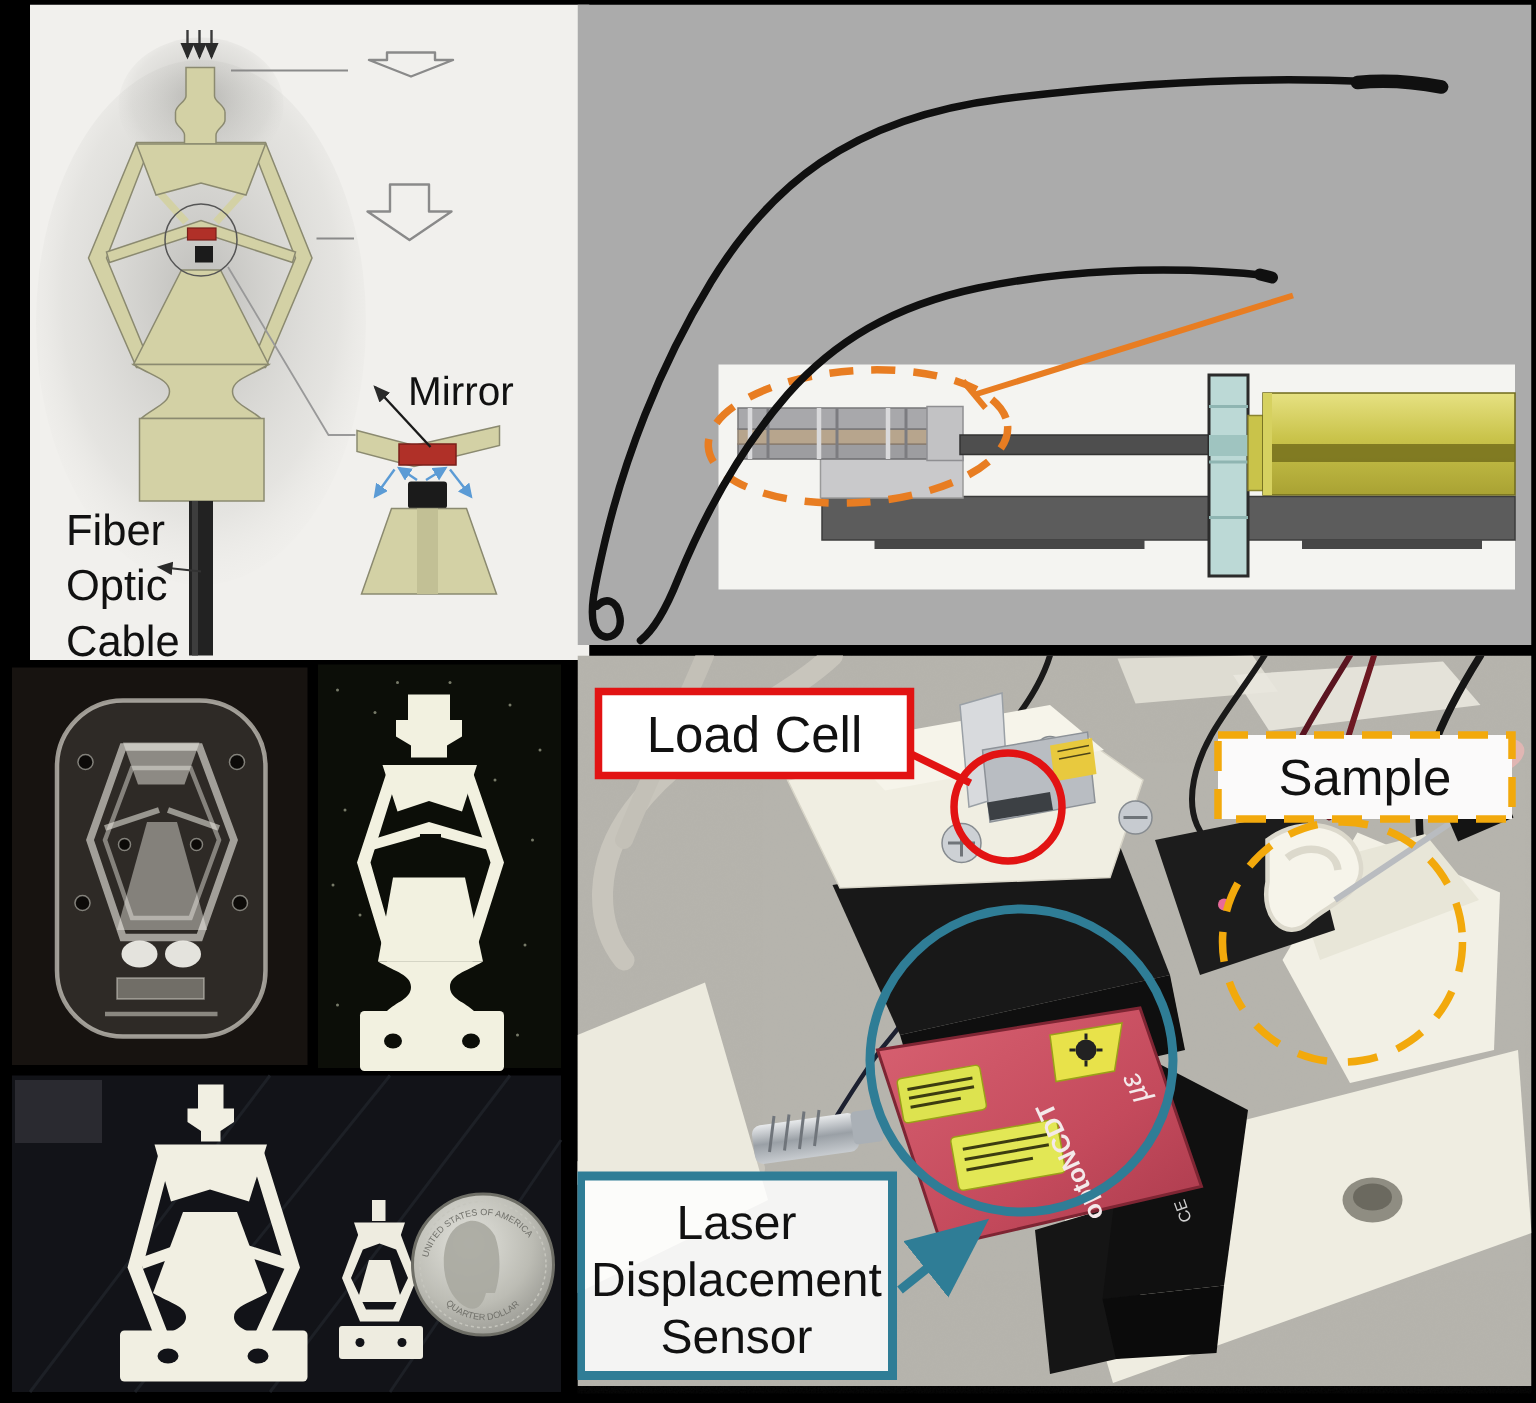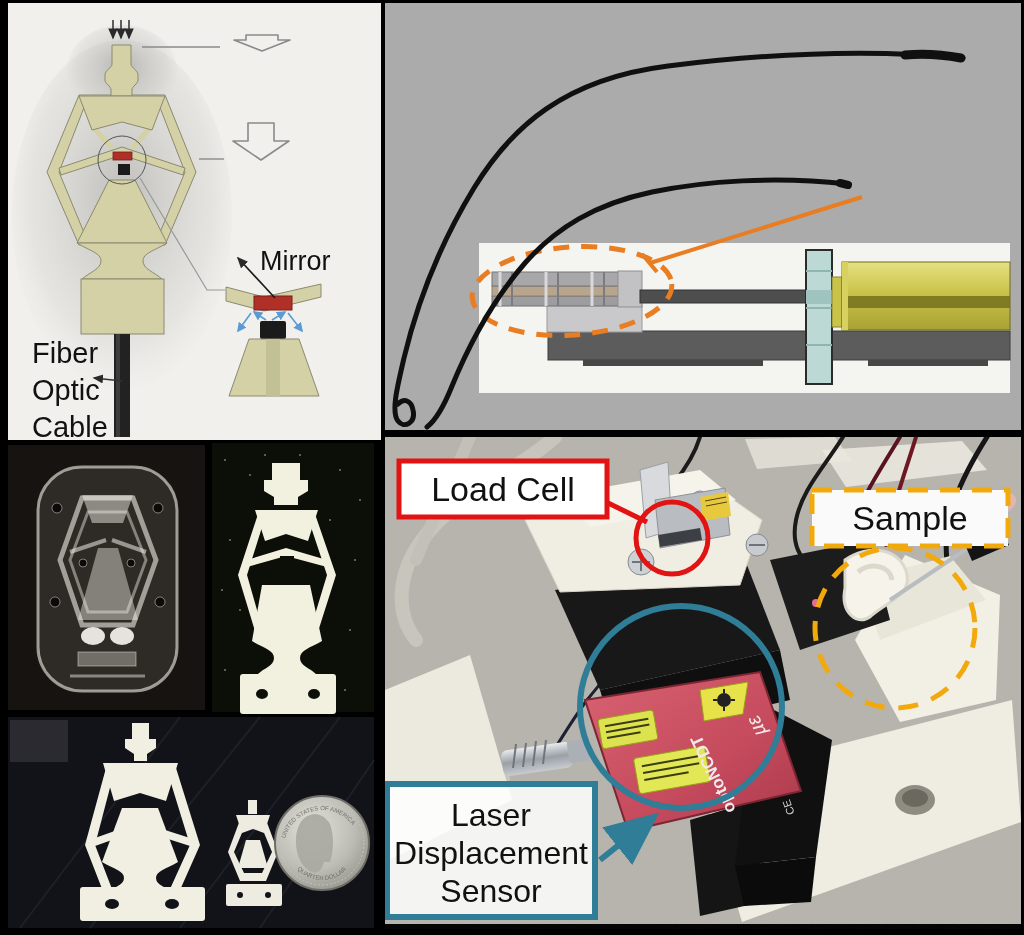--- a/index.html
+++ b/index.html
@@ -7,21 +7,21 @@
           font-family:"Liberation Sans",sans-serif;}
   .panel{position:absolute;}
   svg{display:block;}
   text{font-family:"Liberation Sans",sans-serif;}
 </style>
 </head>
 <body>
 
 <div id="canvas">
 
-  <div class="panel" style="left:8px;top:3px;width:373px;height:367px">
+  <div class="panel" style="left:20px;top:3px;width:373px;height:367px">
     <svg width="373" height="437" viewBox="6 3 373 437">
       <defs>
         <radialGradient id="tlShadow" cx="50%" cy="45%" r="60%">
           <stop offset="0%" stop-color="#8a8a86" stop-opacity="0.5"></stop>
           <stop offset="70%" stop-color="#b9b9b5" stop-opacity="0.22"></stop>
           <stop offset="100%" stop-color="#f1f0ed" stop-opacity="0"></stop>
         </radialGradient>
         <marker id="mDark" markerWidth="8" markerHeight="8" refX="6" refY="3" orient="auto">
           <path d="M0,0 L7,3 L0,6 Z" fill="#2a2a2a"></path>
         </marker>

